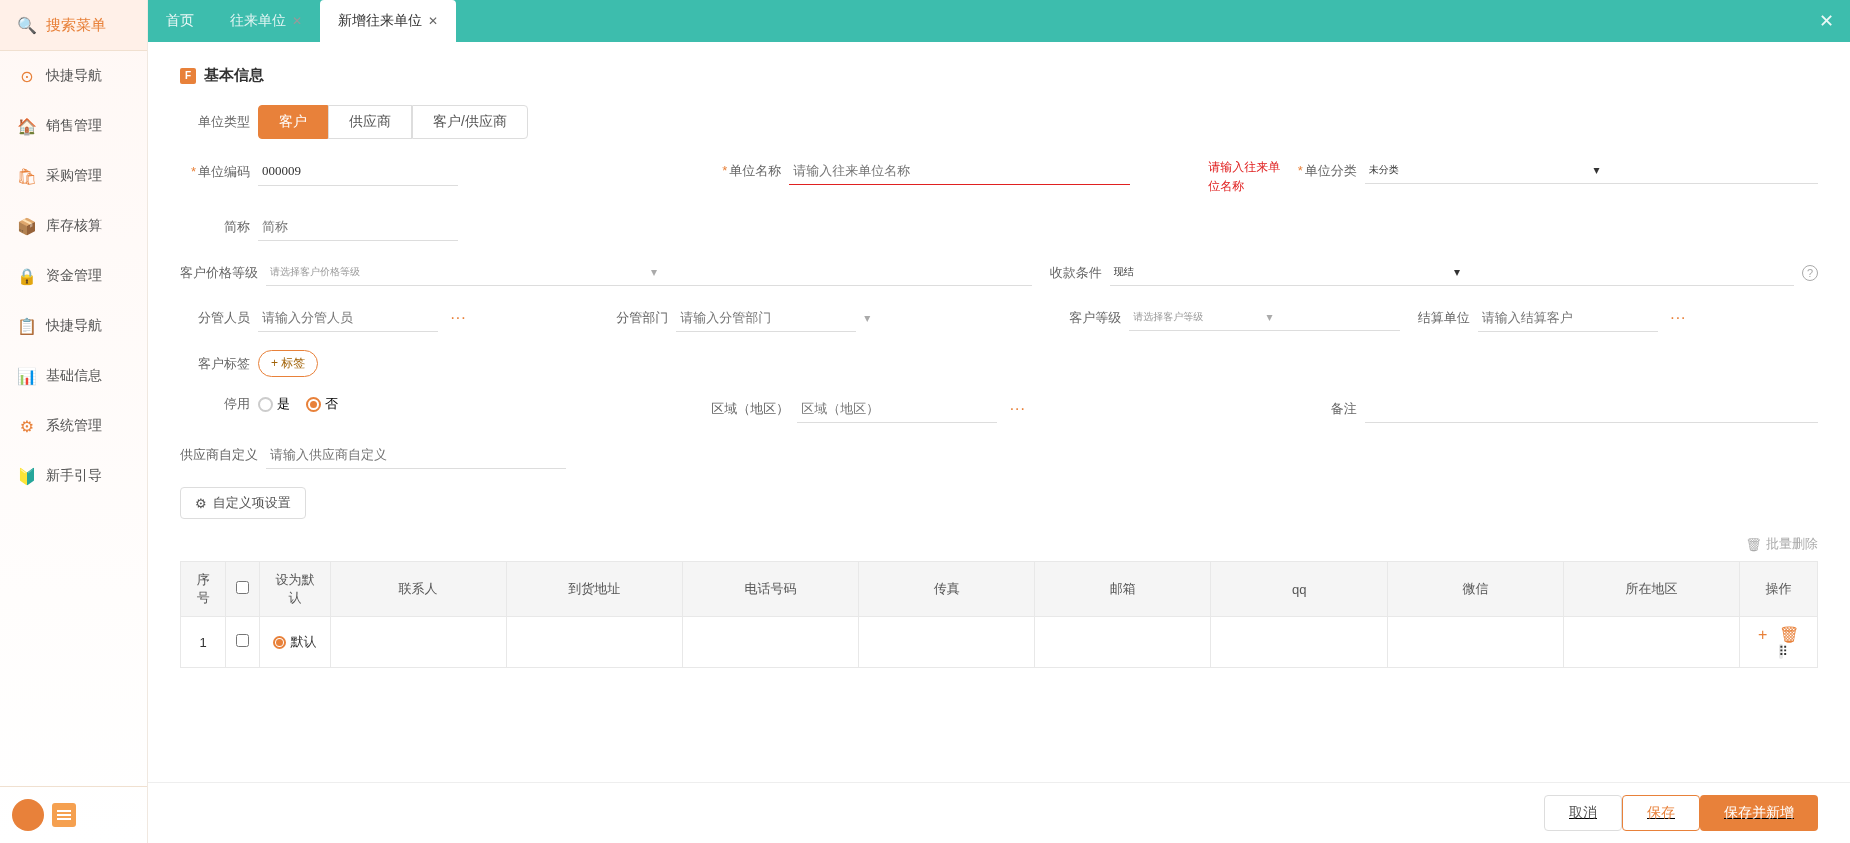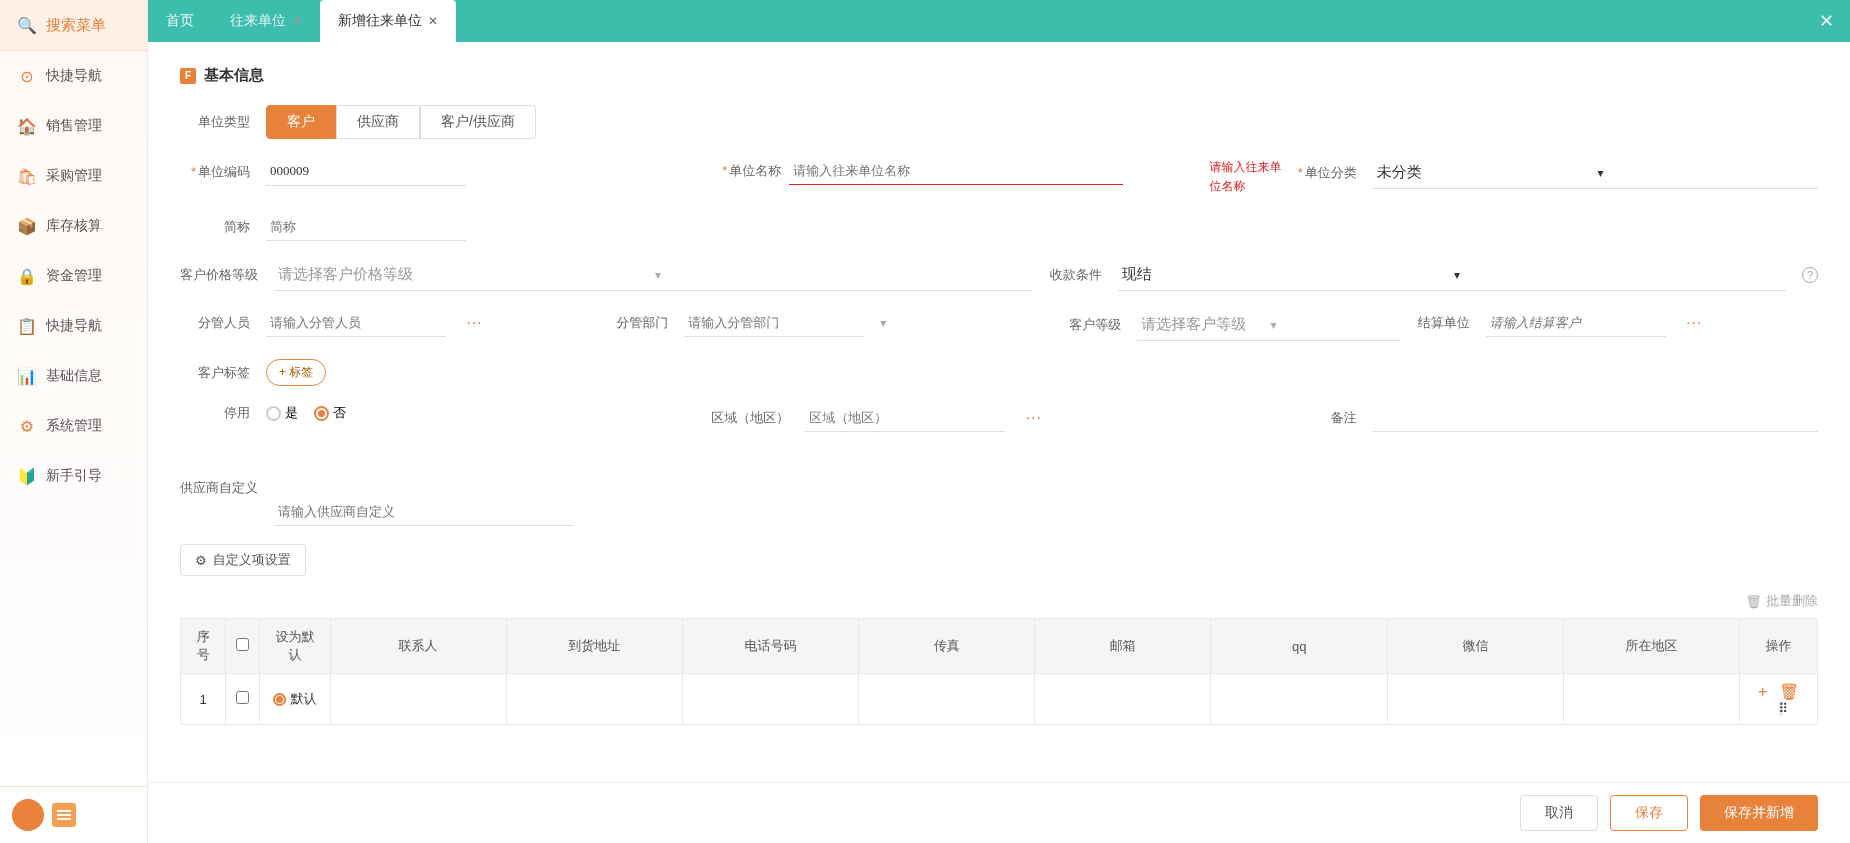--- a/index.html
+++ b/index.html
@@ -155,21 +155,21 @@
     
     .form-row {
       display: flex;
       align-items: flex-start;
       margin-bottom: 18px;
       gap: 0;
     }
     .form-field {
       display: flex;
       align-items: center;
-      gap: 16px;
+      gap: 8px;
       flex: 1;
     }
     .form-label {
       font-size: 13px;
       color: #666;
       white-space: nowrap;
       min-width: 70px;
       text-align: right;
     }
     .required-star { color: #e8813a; margin-right: 2px; }
@@ -192,21 +192,21 @@
     .form-select {
       display: flex;
       align-items: center;
       gap: 4px;
       border-bottom: 1px solid #ddd;
       padding: 6px 4px;
       min-width: 150px;
       cursor: pointer;
       flex: 1;
     }
-    .form-select span { flex: 1; font-size: 15px; color: #999; }
+    .form-select span { flex: 1; font-size: 10px; color: #999; }
     .form-select .chevron { color: #aaa; font-size: 12px; }
     .form-select.has-value span { color: #333; }
 
     
     .radio-group { display: flex; align-items: center; gap: 16px; }
     .radio-item { display: flex; align-items: center; gap: 4px; cursor: pointer; font-size: 13px; }
     .radio-circle {
       width: 15px; height: 15px; border-radius: 50%; border: 2px solid #ccc;
       display: flex; align-items: center; justify-content: center;
     }
@@ -303,22 +303,22 @@
     .bottom-bar {
       position: fixed;
       bottom: 0;
       right: 0;
       left: 148px;
       background: #fff;
       border-top: 1px solid #eee;
       padding: 12px 32px;
       display: flex;
       justify-content: flex-end;
-      gap: 12px;
       z-index: 10;
+      text-decoration: underline;
     }
     .btn-cancel {
       padding: 8px 24px;
       border: 1px solid #ddd;
       border-radius: 4px;
       background: #fff;
       color: #555;
       font-size: 14px;
       cursor: pointer;
     }
@@ -504,21 +504,21 @@
       </div>
       <div class="form-field" style="flex:1">
         <span class="form-label">客户等级</span>
         <div class="form-select">
           <span>请选择客户等级</span>
           <span class="chevron">▾</span>
         </div>
       </div>
       <div class="form-field" style="flex:1.2">
         <span class="form-label">结算单位</span>
-        <input class="form-input" type="text" placeholder="请输入结算客户" style="max-width: 180px; font-style: italic;">
+        <input class="form-input" type="text" placeholder="请输入结算客户" style="max-width: 180px;">
         <span class="dots-btn">···</span>
       </div>
     </div>
 
     <div class="form-row">
       <div class="form-field">
         <span class="form-label">客户标签</span>
         <button class="tag-btn">+ 标签</button>
       </div>
     </div>
@@ -544,21 +544,21 @@
       </div>
       <div class="form-field" style="flex:1.2">
         <span class="form-label">备注</span>
         <input class="form-input" type="text" style="flex: 1 1 0%;">
       </div>
     </div>
 
     <div class="form-row">
       <div class="form-field">
         <span class="form-label">供应商自定义</span>
-        <input class="form-input" type="text" placeholder="请输入供应商自定义" style="max-width: 300px; margin-top: 48px;">
+        <input class="form-input" type="text" placeholder="请输入供应商自定义" style="max-width: 300px;">
       </div>
     </div>
 
     <button class="custom-settings-btn">
       <span>⚙</span>
       <span>自定义项设置</span>
     </button>
 
     <div class="table-section">
       <div class="table-toolbar">

